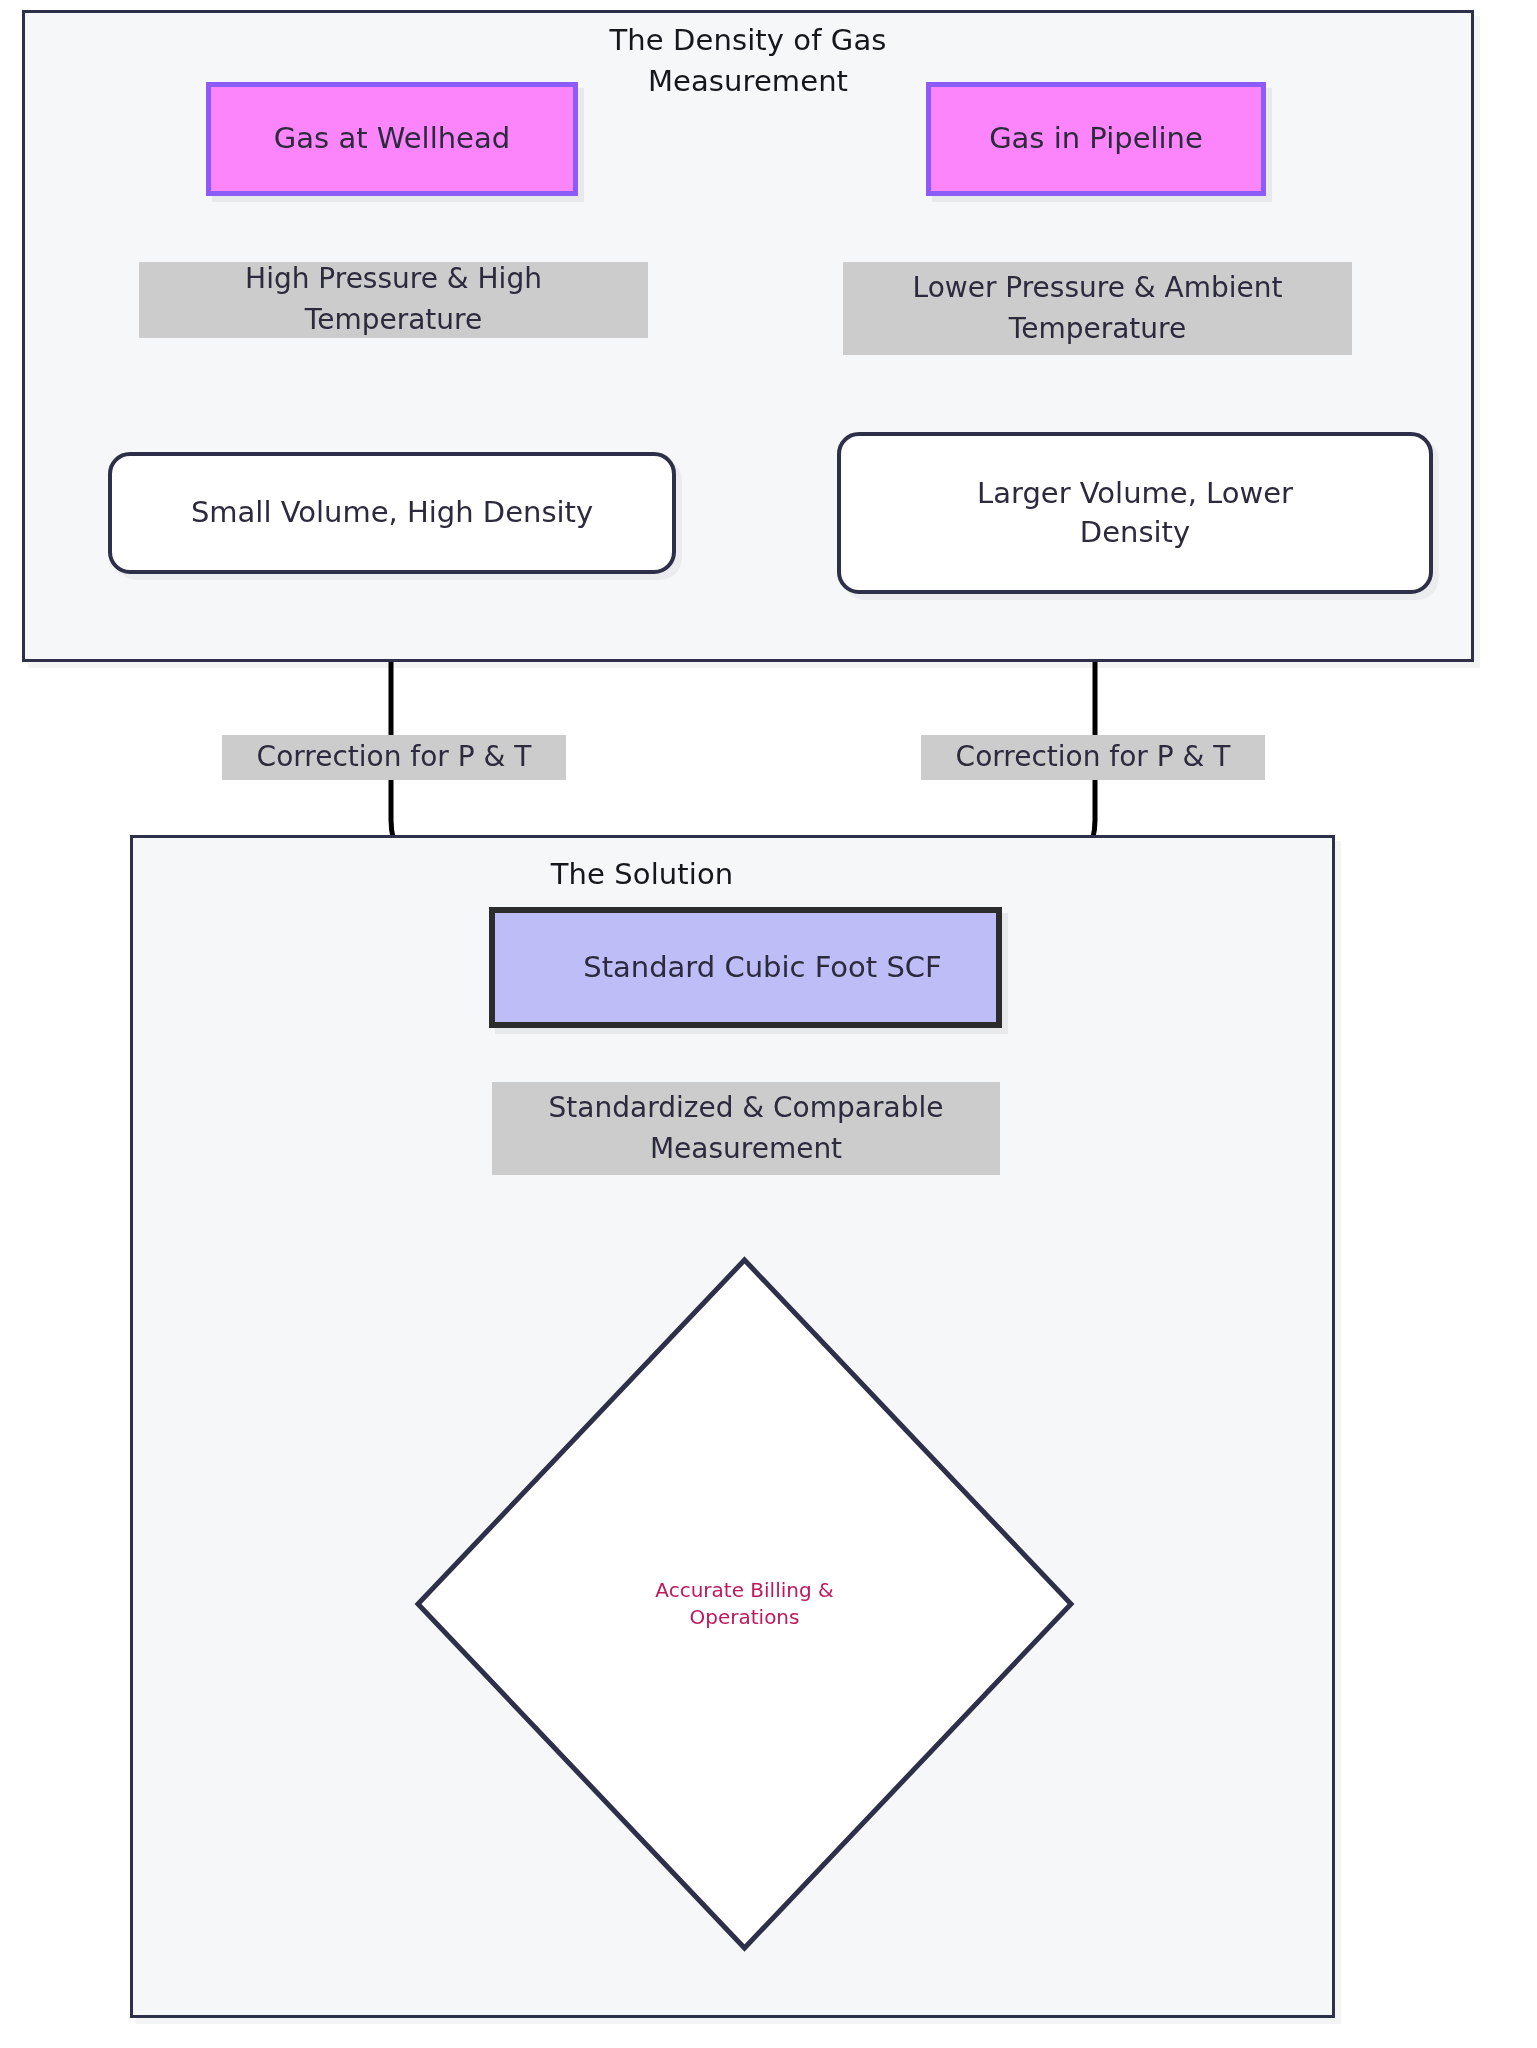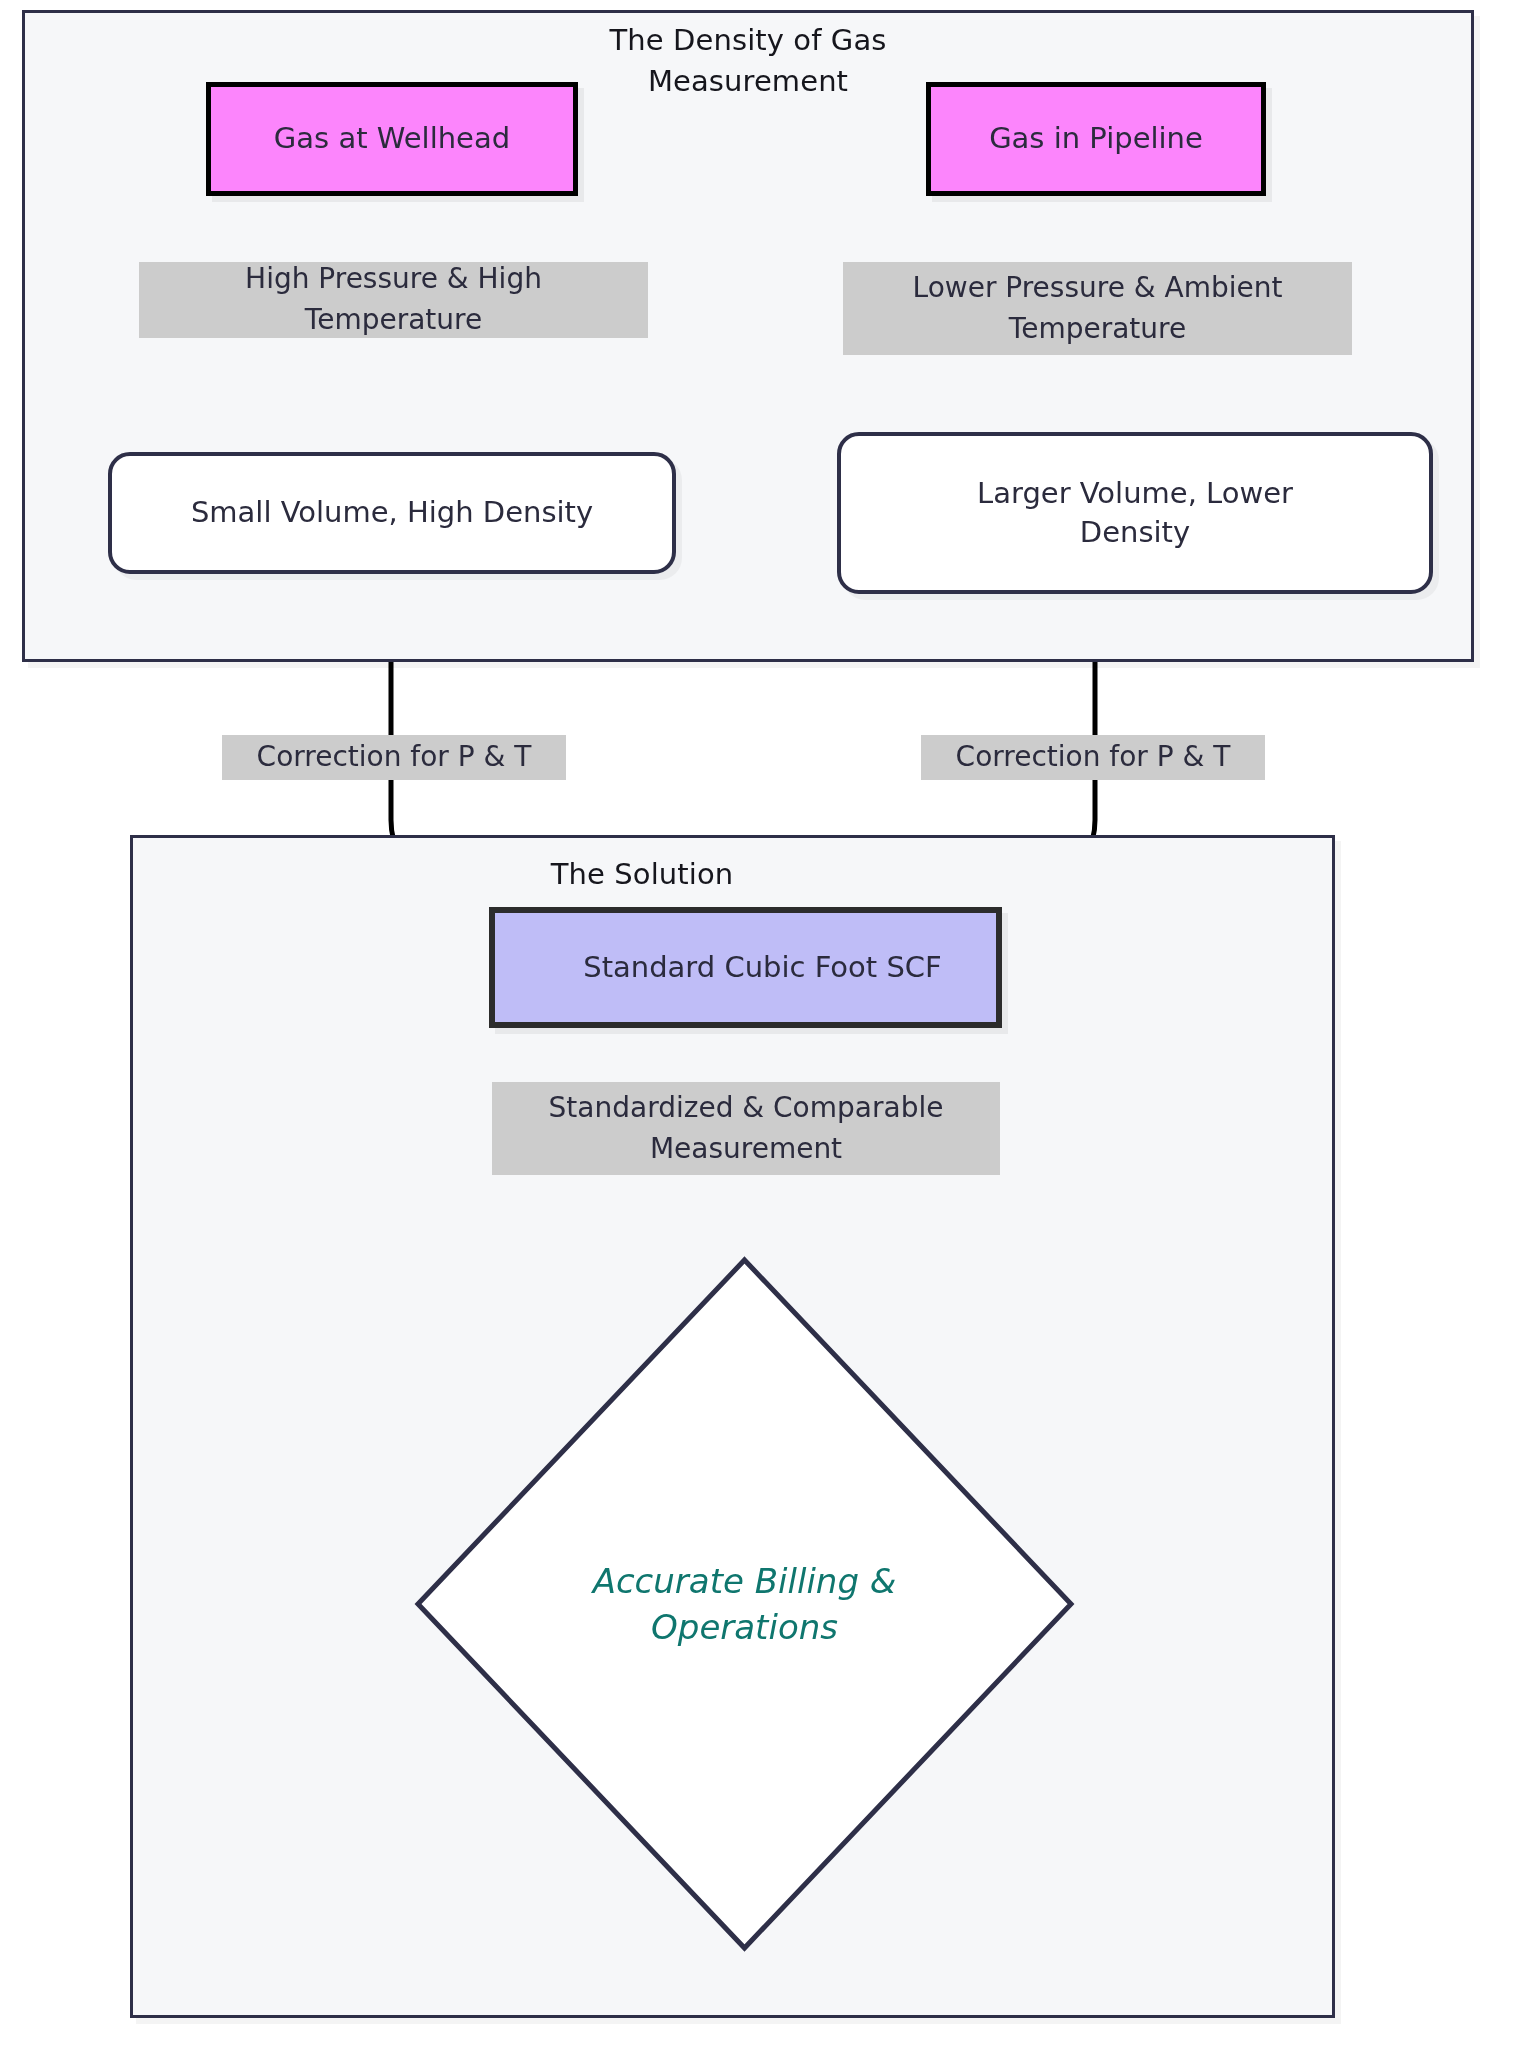--- a/index.html
+++ b/index.html
@@ -51,21 +51,21 @@
     align-items: center;
     justify-content: center;
     text-align: center;
     color: #2b2b3d;
     font-size: 29px;
     line-height: 1.36;
     box-shadow: 6px 6px 0 rgba(0,0,0,0.055);
   }
   .node-pink {
     background: #fc85fc;
-    border: 5px solid #000000;
+    border: 5px solid #8b5cf6;
   }
   .node-purple {
     background: #bfbdf7;
     border: 6px solid #2c2c2c;
   }
 
   
   .node-round {
     position: absolute;
     box-sizing: border-box;
@@ -92,25 +92,24 @@
   }
   .node-diamond-label {
     position: absolute;
     left: 0; top: 0;
     width: 100%;
     height: 100%;
     display: flex;
     align-items: center;
     justify-content: center;
     text-align: center;
-    color: #0f766e;
-    font-size: 34px;
+    color: #be185d;
+    font-size: 20px;
     line-height: 1.36;
     white-space: pre-line;
-    font-style: italic;
   }
 
   
   .edge-label {
     position: absolute;
     box-sizing: border-box;
     background: #cccccc;
     color: #2b2b3d;
     font-size: 28px;
     line-height: 1.45;

